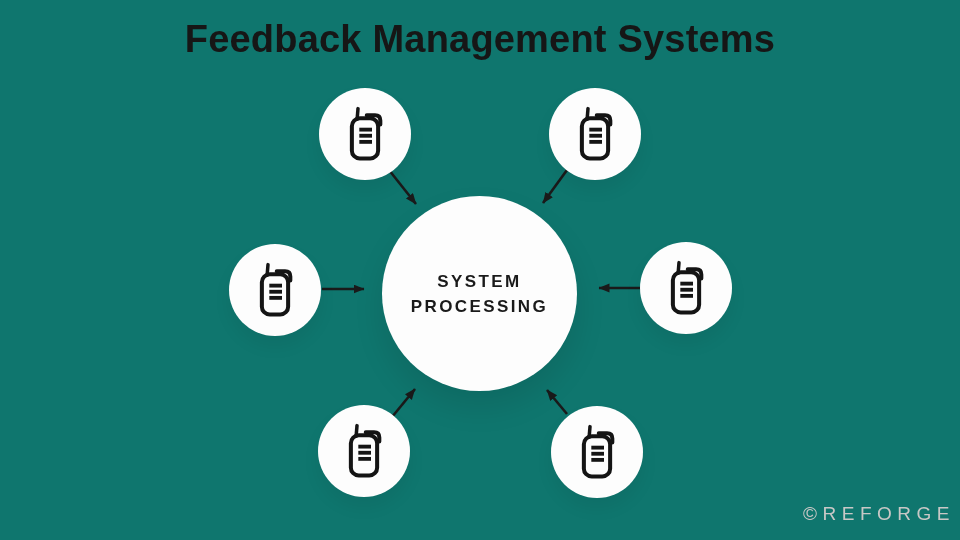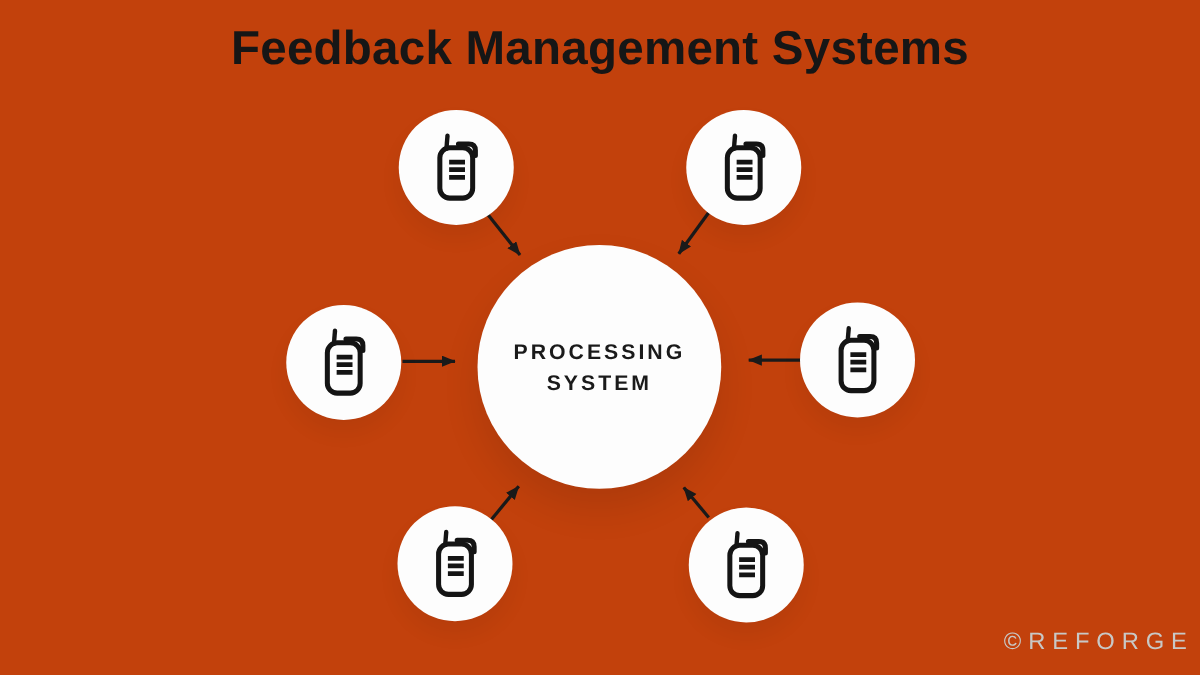--- a/index.html
+++ b/index.html
@@ -4,21 +4,21 @@
 <style>
   html, body {
     margin: 0;
     padding: 0;
     background: #f0f0ee;
   }
   .stage {
     position: relative;
     width: 960px;
     height: 540px;
-    background: #c2410c;
+    background: #0f766e;
     overflow: hidden;
     font-family: "Liberation Sans", sans-serif;
   }
   .title {
     position: absolute;
     top: 17px;
     left: 0;
     width: 100%;
     text-align: center;
     font-size: 38px;
@@ -118,22 +118,22 @@
     <line x1="389" y1="170" x2="416" y2="204" marker-end="url(#ah)"></line>
     <line x1="567" y1="170" x2="543" y2="203" marker-end="url(#ah)"></line>
     <line x1="322" y1="289" x2="364" y2="289" marker-end="url(#ah)"></line>
     <line x1="641" y1="288" x2="599" y2="288" marker-end="url(#ah)"></line>
     <line x1="392" y1="417" x2="415" y2="389" marker-end="url(#ah)"></line>
     <line x1="567" y1="414" x2="547" y2="390" marker-end="url(#ah)"></line>
   </svg>
 
   <div class="hub">
     <div class="hub-label">
+      <span>SYSTEM</span>
       <span>PROCESSING</span>
-      <span>SYSTEM</span>
     </div>
   </div>
 
   <div class="node node-top-left">
     <svg class="wt">
         <use href="#wt-icon"></use>
       </svg>
   </div>
   <div class="node node-top-right">
     <svg class="wt">

